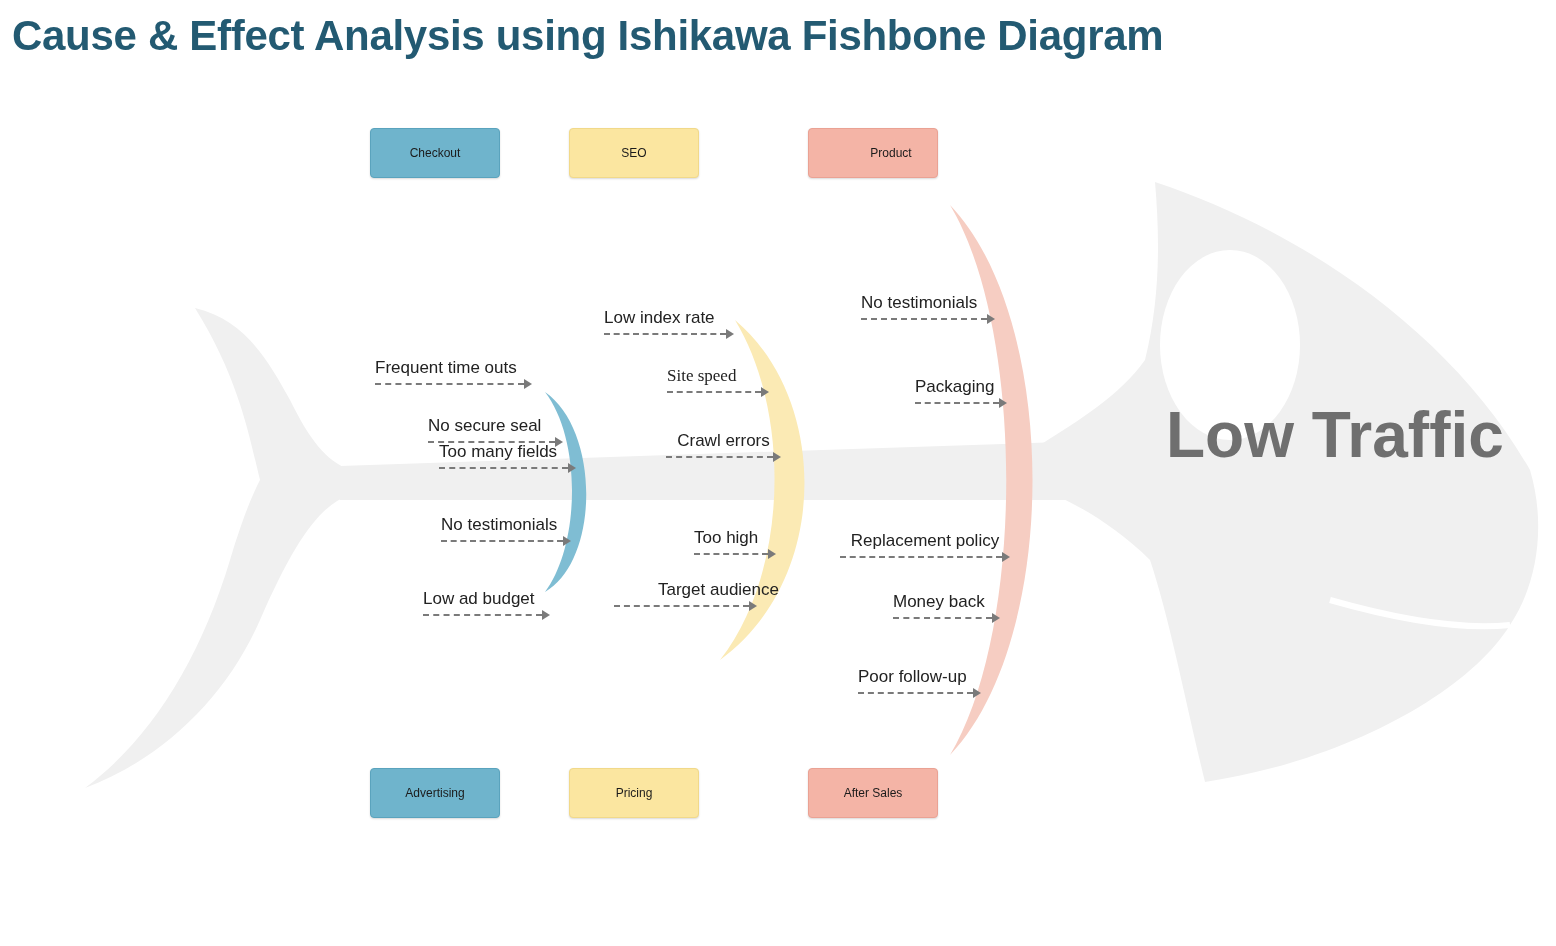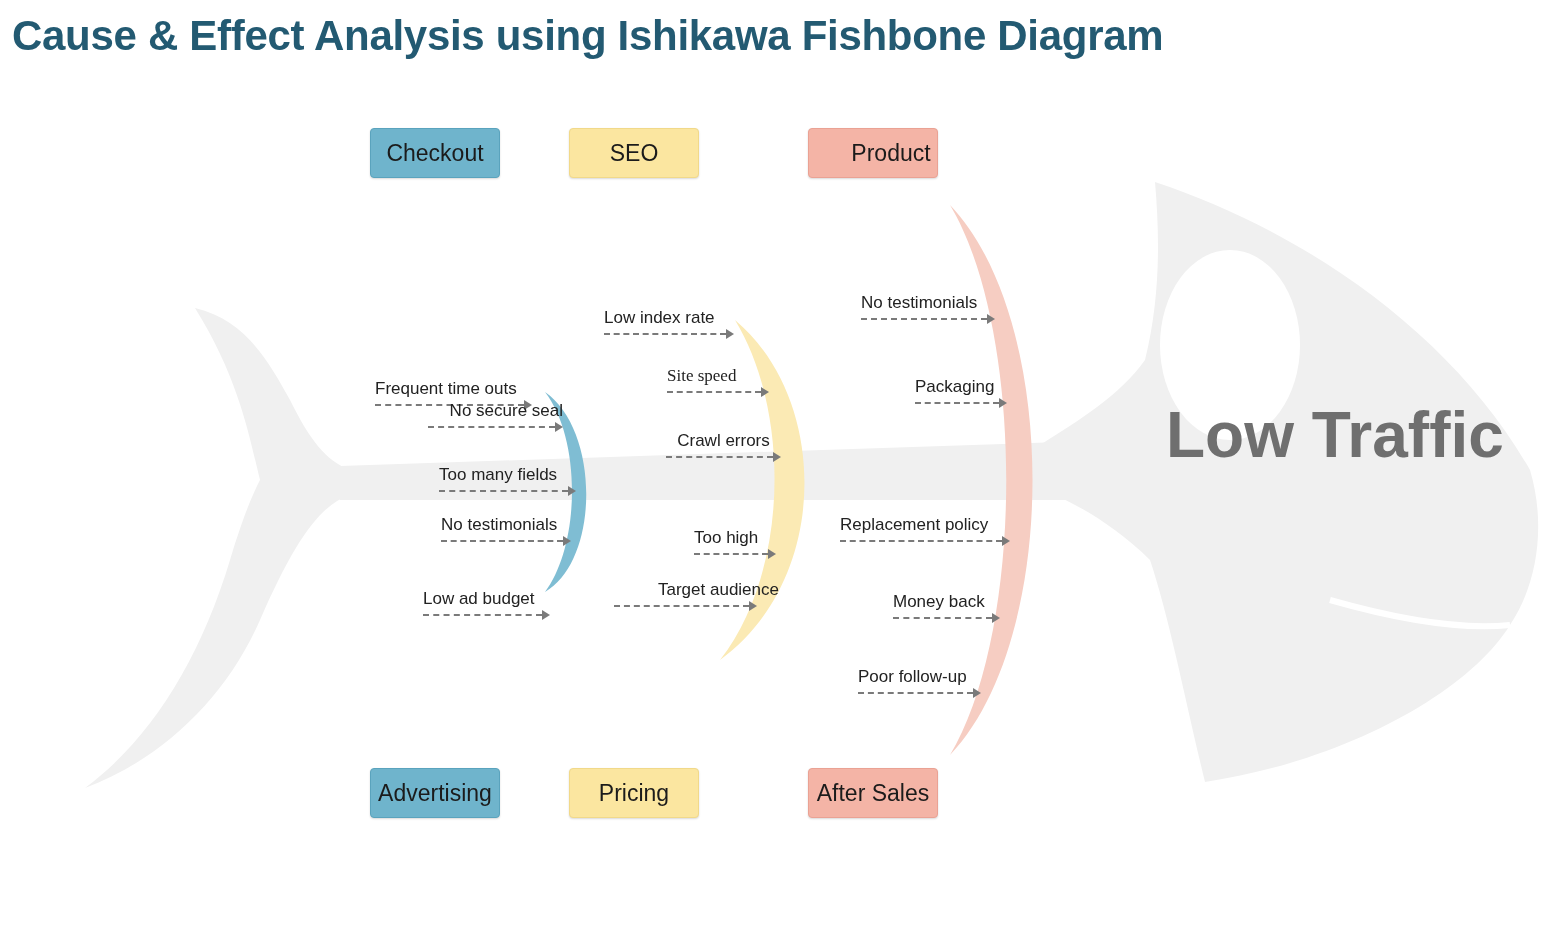--- a/index.html
+++ b/index.html
@@ -1,19 +1,19 @@
 <!DOCTYPE html>
 <html><head>
 <meta charset="utf-8">
 <style>
   html, body { margin:0; padding:0; background:#ffffff; }
   body { width:1556px; height:946px; position:relative; overflow:hidden; font-family:"Liberation Sans", sans-serif; }
   .title { position:absolute; left:12px; top:12px; font-size:42px; font-weight:bold; color:#235a72; letter-spacing:-0.3px; white-space:nowrap; }
   svg.bg { position:absolute; left:0; top:0; }
-  .cat { position:absolute; width:130px; height:50px; border-radius:4px; display:flex; align-items:center; justify-content:center; font-size:23px; color:#1b1b1b; box-shadow:0 1px 2px rgba(0,0,0,0.15); box-sizing:border-box; cursor:pointer; }
+  .cat { position:absolute; width:130px; height:50px; border-radius:4px; display:flex; align-items:center; justify-content:center; font-size:12px; color:#1b1b1b; box-shadow:0 1px 2px rgba(0,0,0,0.15); box-sizing:border-box; cursor:pointer; }
   .cause { position:absolute; font-size:17px; color:#222; white-space:nowrap; text-align:right; }
   .cause .lbl { display:block; line-height:20px; }
   .cause .arrow { display:block; height:10px; position:relative; margin-top:1px; }
   .cause .arrow::before { content:""; position:absolute; left:0; right:8px; top:4px; border-top:2px dashed #7a7a7a; }
   .cause .arrow::after { content:""; position:absolute; right:0; top:0; width:0; height:0; border-left:8px solid #7a7a7a; border-top:5px solid transparent; border-bottom:5px solid transparent; }
   .effect { position:absolute; left:1166px; top:400px; font-size:64px; font-weight:bold; color:#6f6f6f; line-height:70px; white-space:nowrap; }
 </style>
 </head>
 <body>
 
@@ -55,28 +55,28 @@
   <span>Advertising</span>
 </div>
 <div class="cat" style="left:569px;top:768px;background:#fbe6a0;border:1px solid #f1d98a;">
   <span>Pricing</span>
 </div>
 <div class="cat" style="left:808px;top:768px;background:#f4b4a6;border:1px solid #eaa294;">
   <span>After Sales</span>
 </div>
 
 <div class="cause" style="left:375px;top:358px;width:157px;">
-  <span class="lbl" style="text-align:left;margin-top:21px;">Frequent time outs</span>
+  <span class="lbl" style="text-align:left;">Frequent time outs</span>
   <span class="arrow"></span>
 </div>
 <div class="cause" style="left:428px;top:401px;width:135px;">
-  <span class="lbl" style="text-align:right;">No secure seal</span>
+  <span class="lbl" style="text-align:left;margin-top:15px;">No secure seal</span>
   <span class="arrow"></span>
 </div>
-<div class="cause" style="left:439px;top:442px;width:137px;margin-top:23px;">
+<div class="cause" style="left:439px;top:442px;width:137px;">
   <span class="lbl" style="text-align:left;">Too many fields</span>
   <span class="arrow"></span>
 </div>
 
 <div class="cause" style="left:441px;top:515px;width:130px;">
   <span class="lbl" style="text-align:left;">No testimonials</span>
   <span class="arrow"></span>
 </div>
 <div class="cause" style="left:423px;top:558px;width:127px;">
   <span class="lbl" style="text-align:left;margin-top:31px;">Low ad budget</span>
@@ -108,21 +108,21 @@
 <div class="cause" style="left:861px;top:293px;width:134px;">
   <span class="lbl" style="text-align:left;">No testimonials</span>
   <span class="arrow"></span>
 </div>
 <div class="cause" style="left:915px;top:377px;width:92px;">
   <span class="lbl" style="text-align:left;">Packaging</span>
   <span class="arrow"></span>
 </div>
 
 <div class="cause" style="left:840px;top:515px;width:170px;">
-  <span class="lbl" style="text-align:left;">Replacement policy</span>
+  <span class="lbl" style="text-align:center;margin-top:16px;">Replacement policy</span>
   <span class="arrow"></span>
 </div>
 <div class="cause" style="left:893px;top:592px;width:107px;">
   <span class="lbl" style="text-align:left;">Money back</span>
   <span class="arrow"></span>
 </div>
 <div class="cause" style="left:858px;top:667px;width:123px;">
   <span class="lbl" style="text-align:left;">Poor follow-up</span>
   <span class="arrow"></span>
 </div>

